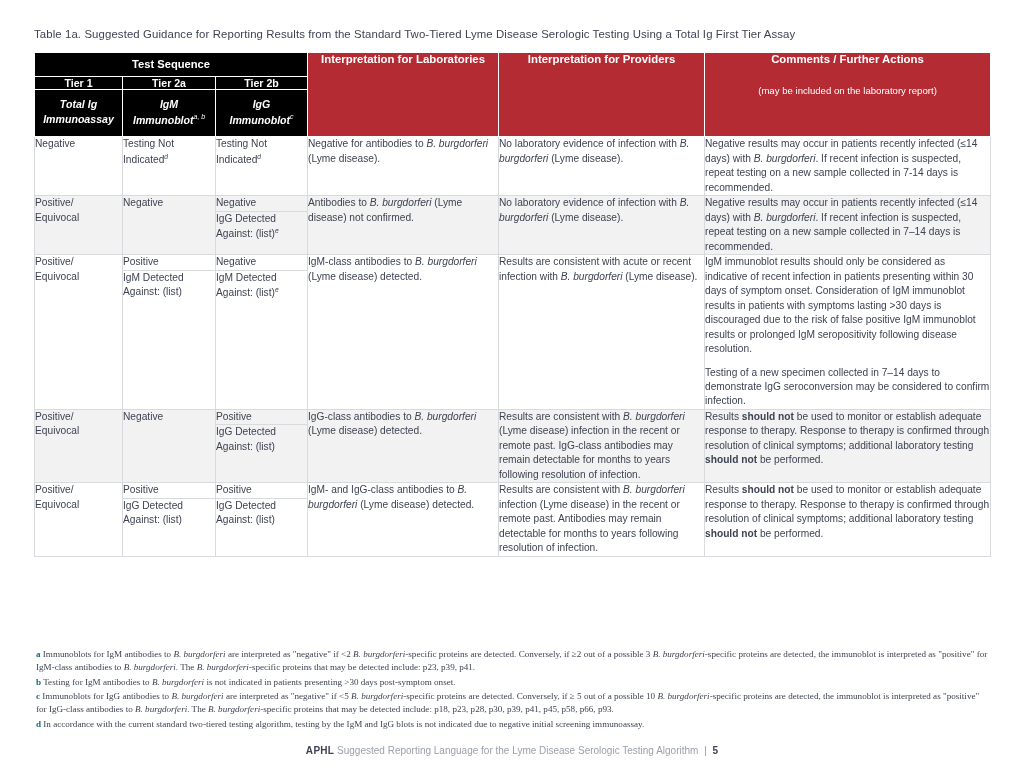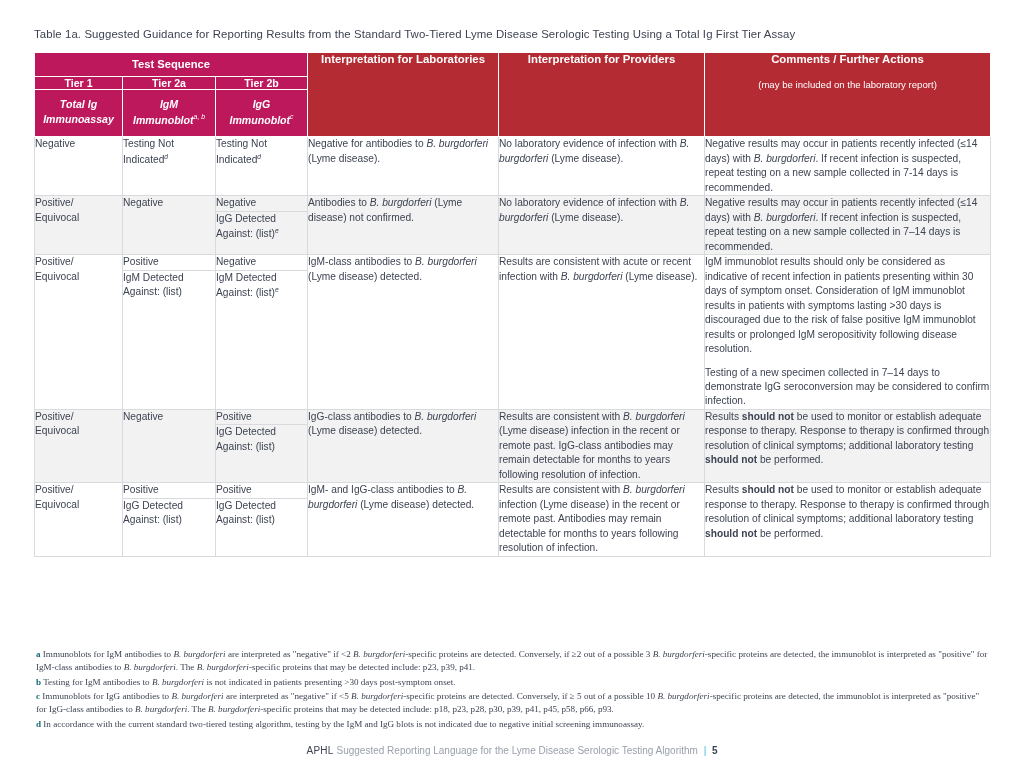--- a/index.html
+++ b/index.html
@@ -20,32 +20,32 @@
   table.main {
     position: absolute; left: 34px; top: 52px;
     width: 956px;
     border-collapse: collapse;
     table-layout: fixed;
   }
   table.main td, table.main th { vertical-align: top; padding: 0; }
 
   
   .hd-teal {
-    background: #be185d; color: #ffffff; 
+    background: #000000; color: #ffffff; 
     border: 1px solid #ffffff; font-size: 10.6px; font-weight: bold;
     padding: 5px 3px;
   }
   .hd-teal.grp { font-size: 11.2px; padding: 5px 3px 6px; }
   .hd-teal.ital { font-style: italic; line-height: 1.45; padding: 7px 3px 8px; }
   .hd-red {
     background: #b42b33; color: #ffffff; 
     border: 1px solid #ffffff; font-size: 11.4px; font-weight: bold;
     padding: 6px 10px; vertical-align: middle;
   }
-  .hd-red .sub { display: block; font-weight: normal; font-size: 9.6px; margin-top: 14px; }
+  .hd-red .sub { display: block; font-weight: normal; font-size: 9.6px; margin-top: 20px; }
   sup { font-size: 65%; font-style: italic; font-weight: normal; vertical-align: super; }
 
   
   td.cell {
     border: 1px solid #d8dade;
     font-size: 10.2px; line-height: 1.42;
     padding: 9px 9px;
     vertical-align: middle;
     background: #ffffff;
   }
@@ -68,21 +68,21 @@
     font-size: 9.1px; line-height: 1.47; color: #3d4352;
   }
   .footnotes p { margin: 0 0 1px 0; font-family: Liberation Serif, serif; }
   .fn-mark { color: #17697a; font-weight: bold; }
 
   
   .footer {
     position: absolute; left: 0; top: 745px; width: 1024px;
     text-align: center; font-size: 10px; color: #9aa0ab;
   }
-  .footer .brand { color: #3d4352; font-weight: normal; letter-spacing: .3px; }
+  .footer .brand { color: #3d4352; font-weight: bold; letter-spacing: .3px; }
   .footer .sep { color: #3dbfd9; margin: 0 3px; }
   .footer .pg { color: #3d4352; font-weight: bold; }
 </style>
 </head>
 <body>
 
 <div class="page">
 
   <div class="table-caption">Table 1a. Suggested Guidance for Reporting Results from the Standard Two-Tiered Lyme Disease Serologic Testing Using a Total Ig First Tier Assay</div>
 

